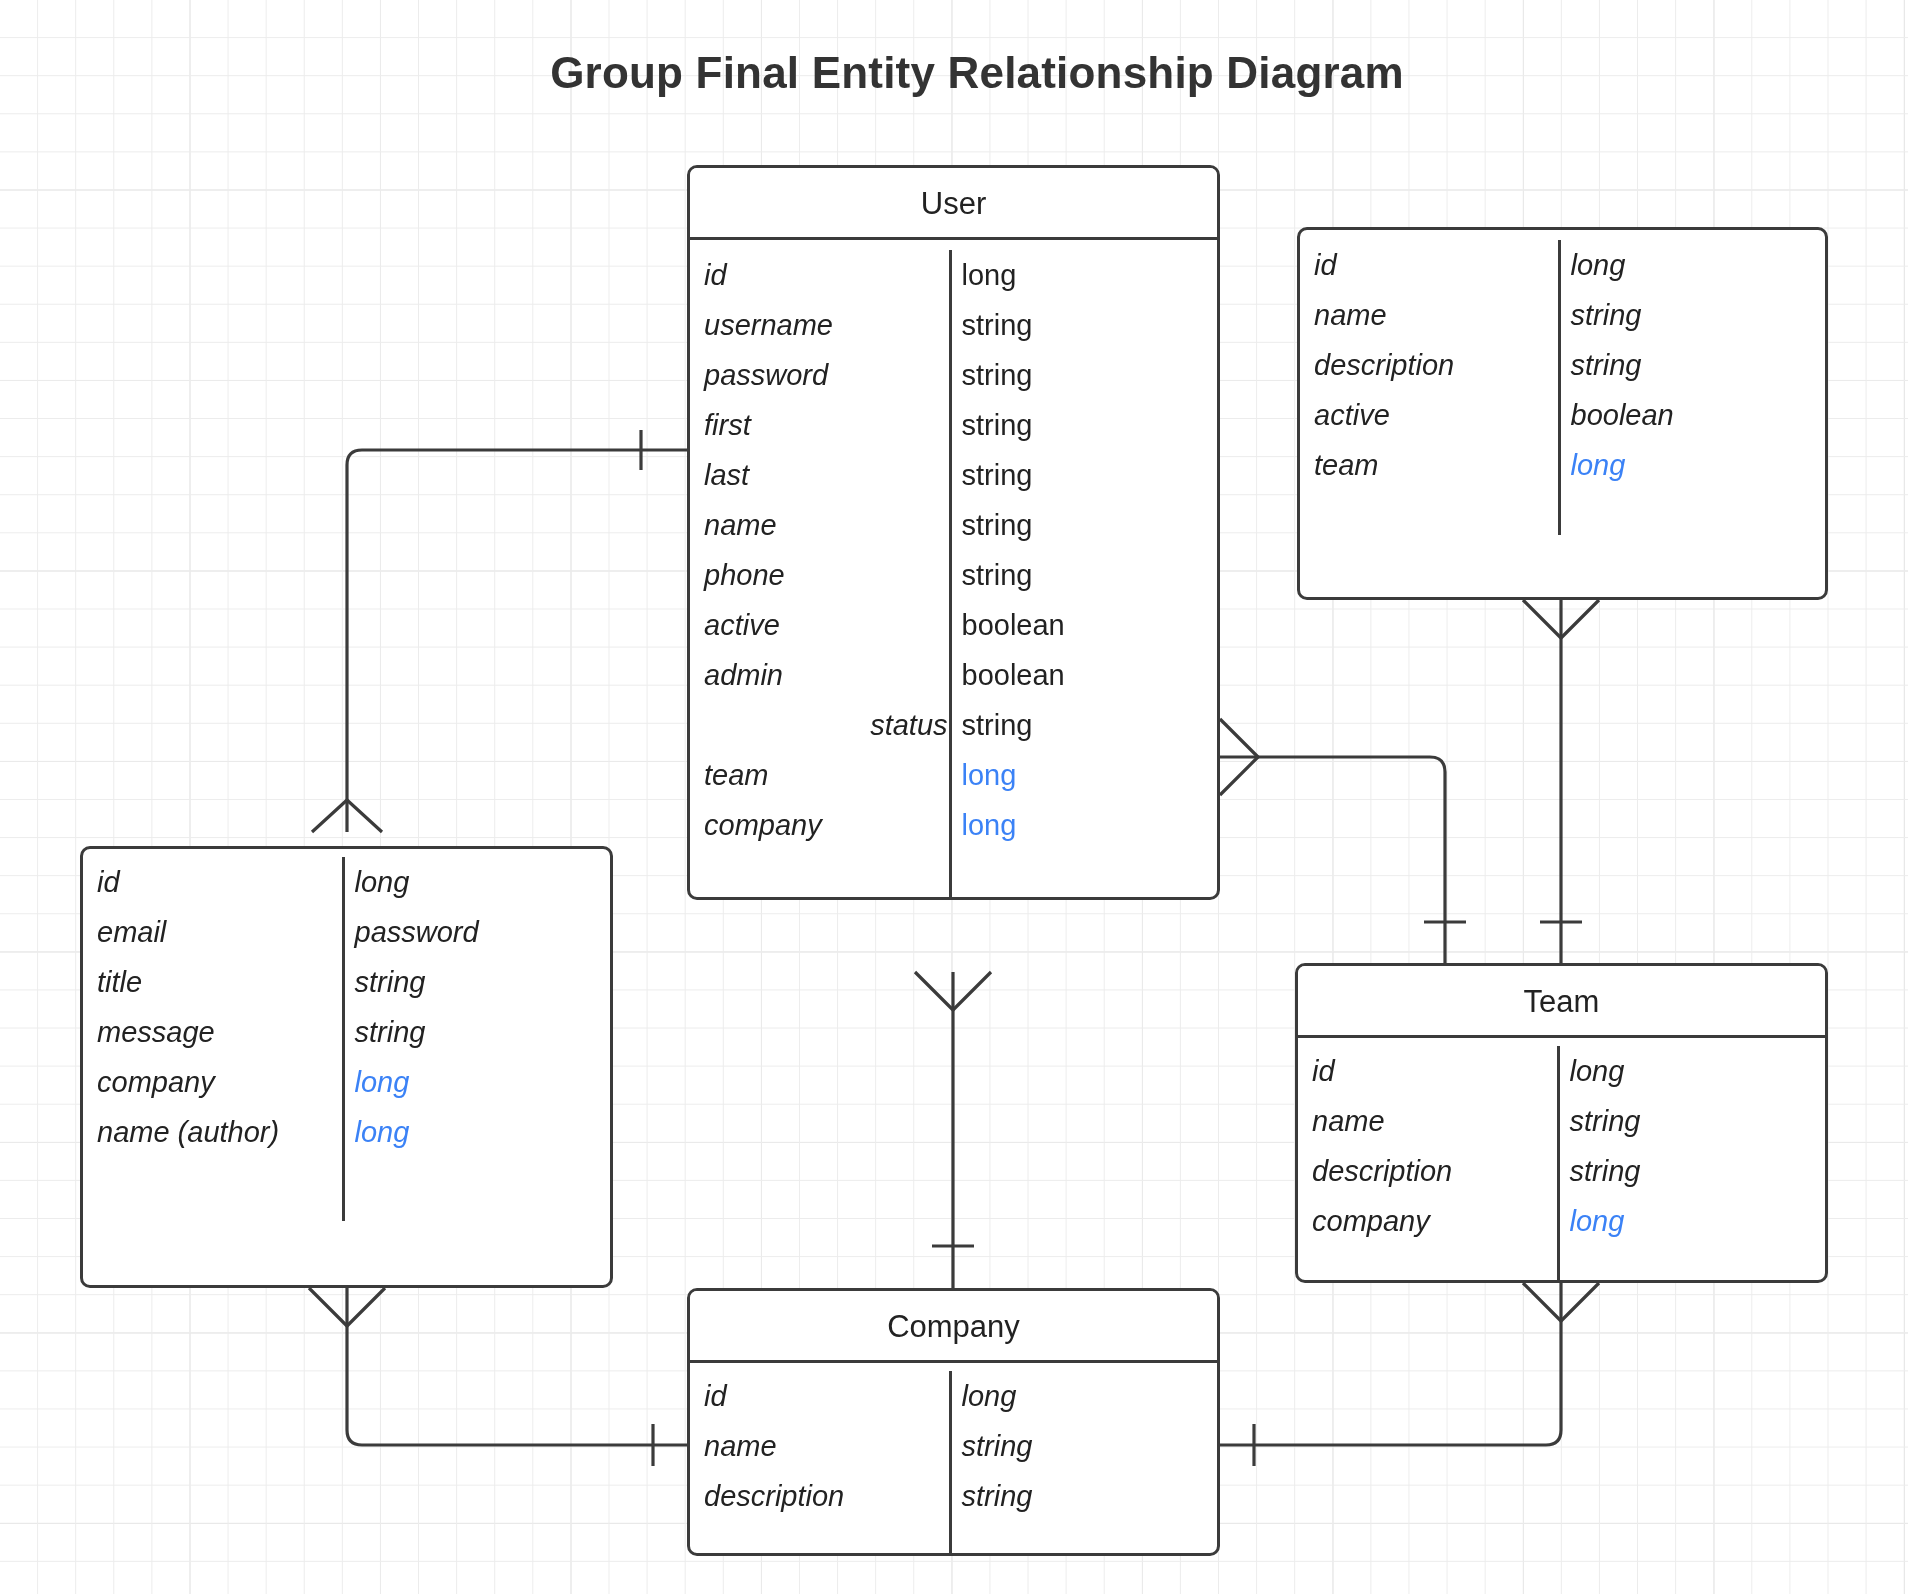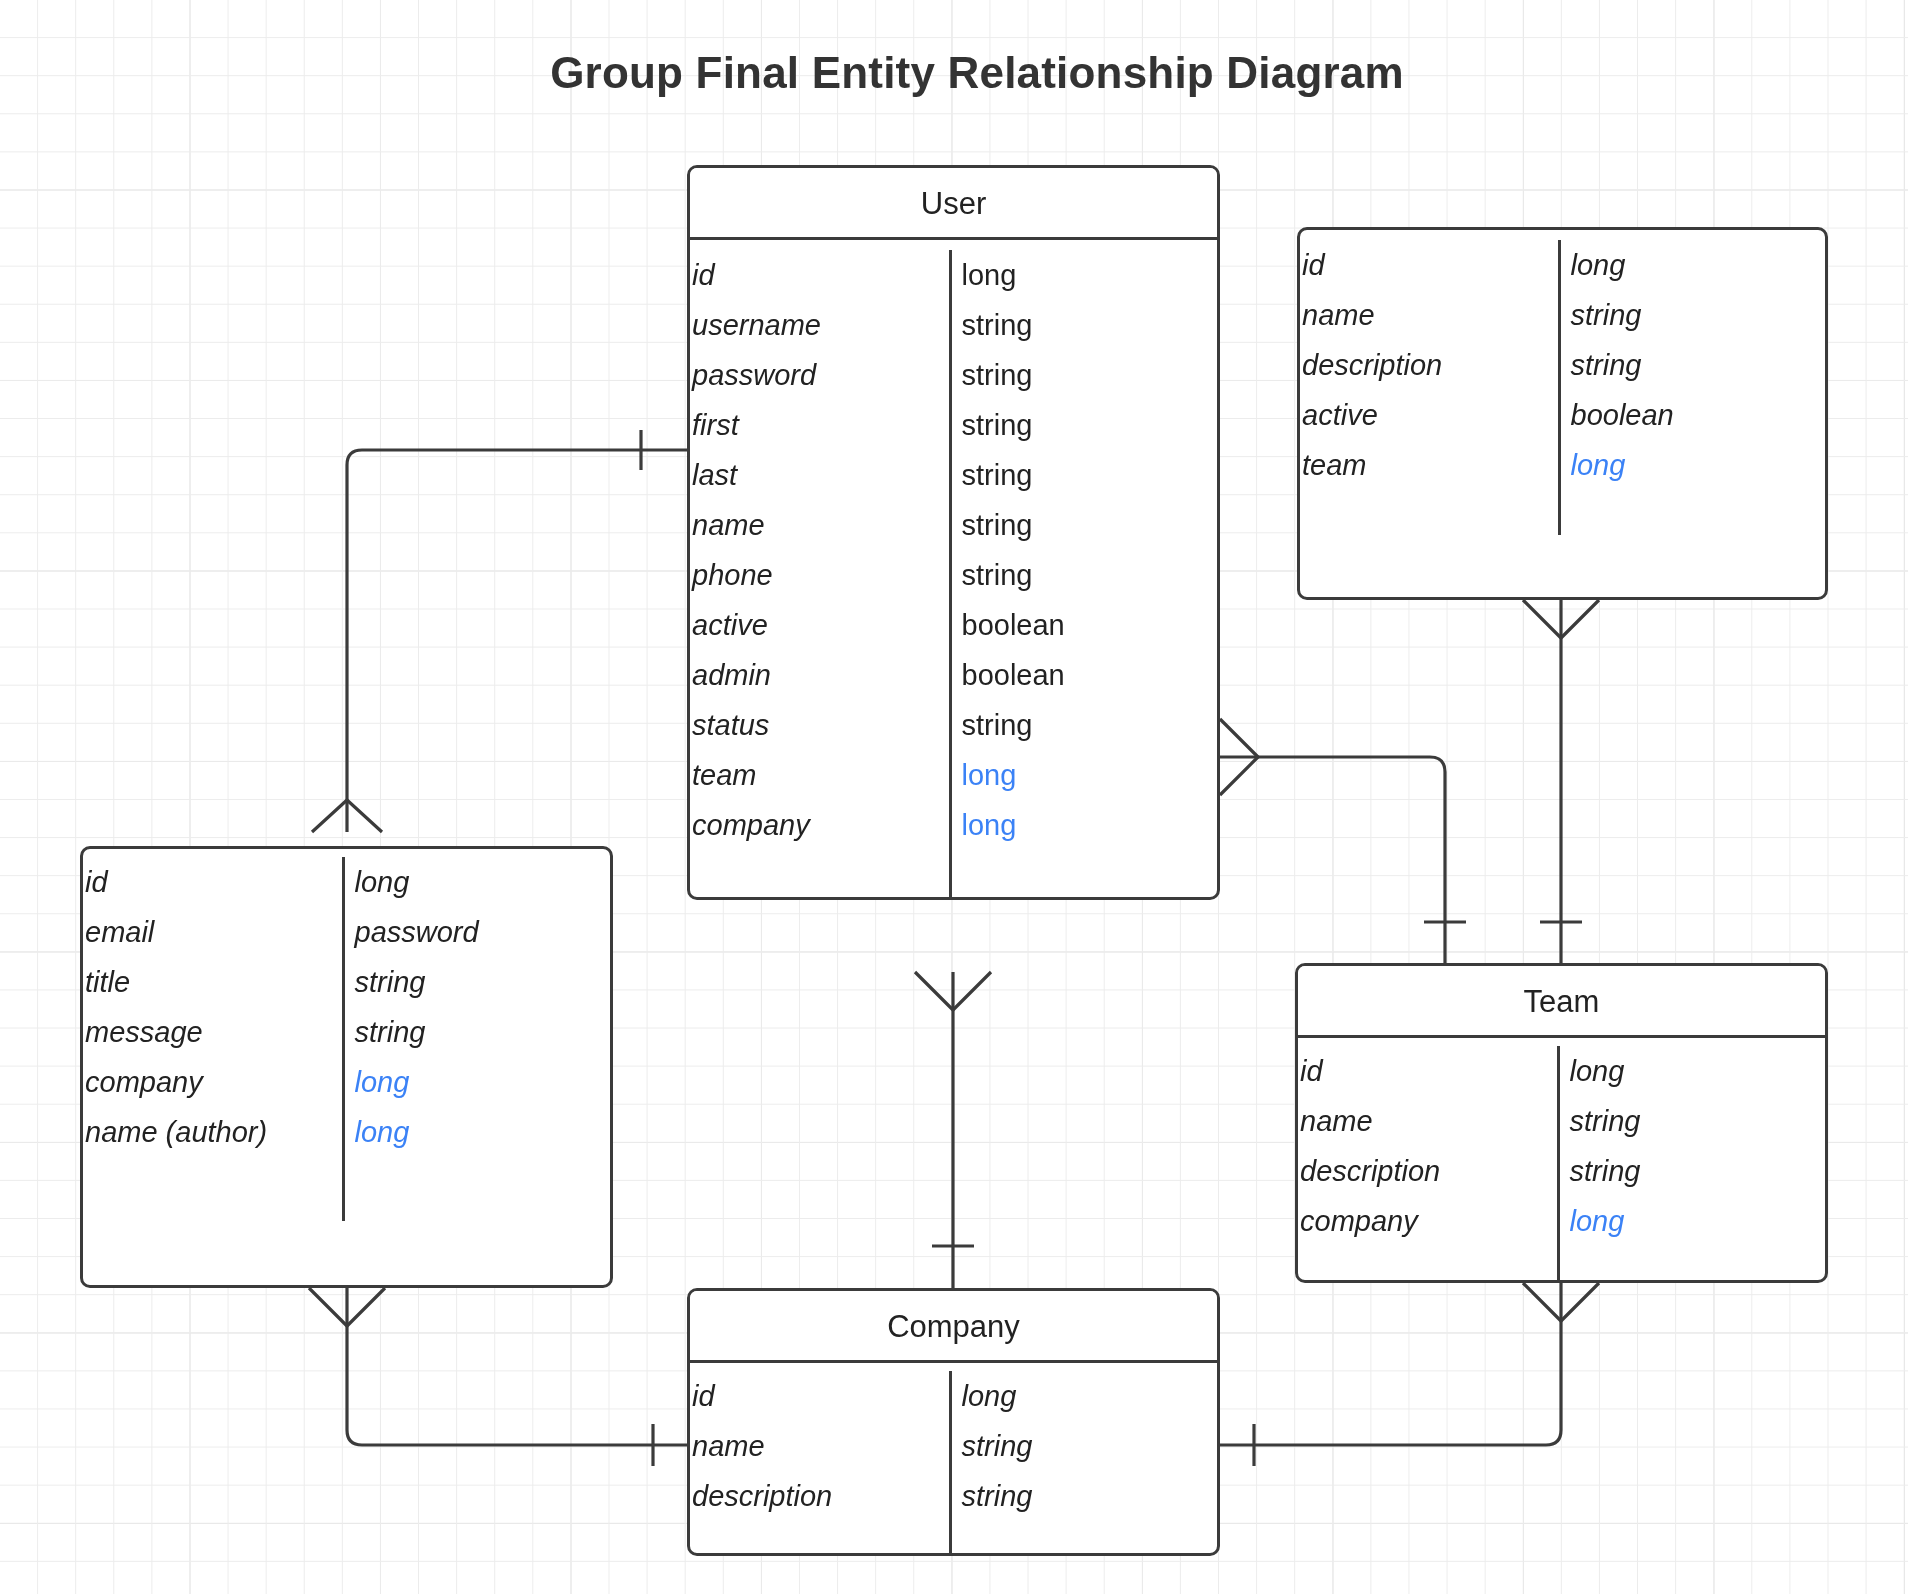--- a/index.html
+++ b/index.html
@@ -88,21 +88,21 @@
     box-sizing: border-box;
   }
   .field-name,
   .field-type {
     font-size: 29px;
     color: #222222;
     font-style: italic;
     white-space: nowrap;
     overflow: hidden;
   }
-  .field-name { padding-left: 2px; box-sizing: border-box; }
+  .field-name { padding-left: 14px; box-sizing: border-box; }
   .field-type { padding-left: 14px; box-sizing: border-box; }
   .upright .field-type { font-style: normal; }
   .fk { color: #3b82f6; }
 </style>
 </head>
 <body>
 
 <div id="canvas">
 
   <div id="diagram-title">Group Final Entity Relationship Diagram</div>
@@ -181,21 +181,21 @@
       </div>
       <div class="field-row">
         <div class="field-name" style="width:259px;">active</div>
         <div class="field-type" style="width:271px;">boolean</div>
       </div>
       <div class="field-row">
         <div class="field-name" style="width:259px;">admin</div>
         <div class="field-type" style="width:271px;">boolean</div>
       </div>
       <div class="field-row">
-        <div class="field-name" style="width:259px;">status</div>
+        <div class="field-name" style="width:259px;text-align:right;">status</div>
         <div class="field-type" style="width:271px;">string</div>
       </div>
       <div class="field-row">
         <div class="field-name" style="width:259px;">team</div>
         <div class="field-type fk" style="width:271px;">long</div>
       </div>
       <div class="field-row">
         <div class="field-name" style="width:259px;">company</div>
         <div class="field-type fk" style="width:271px;">long</div>
       </div>

